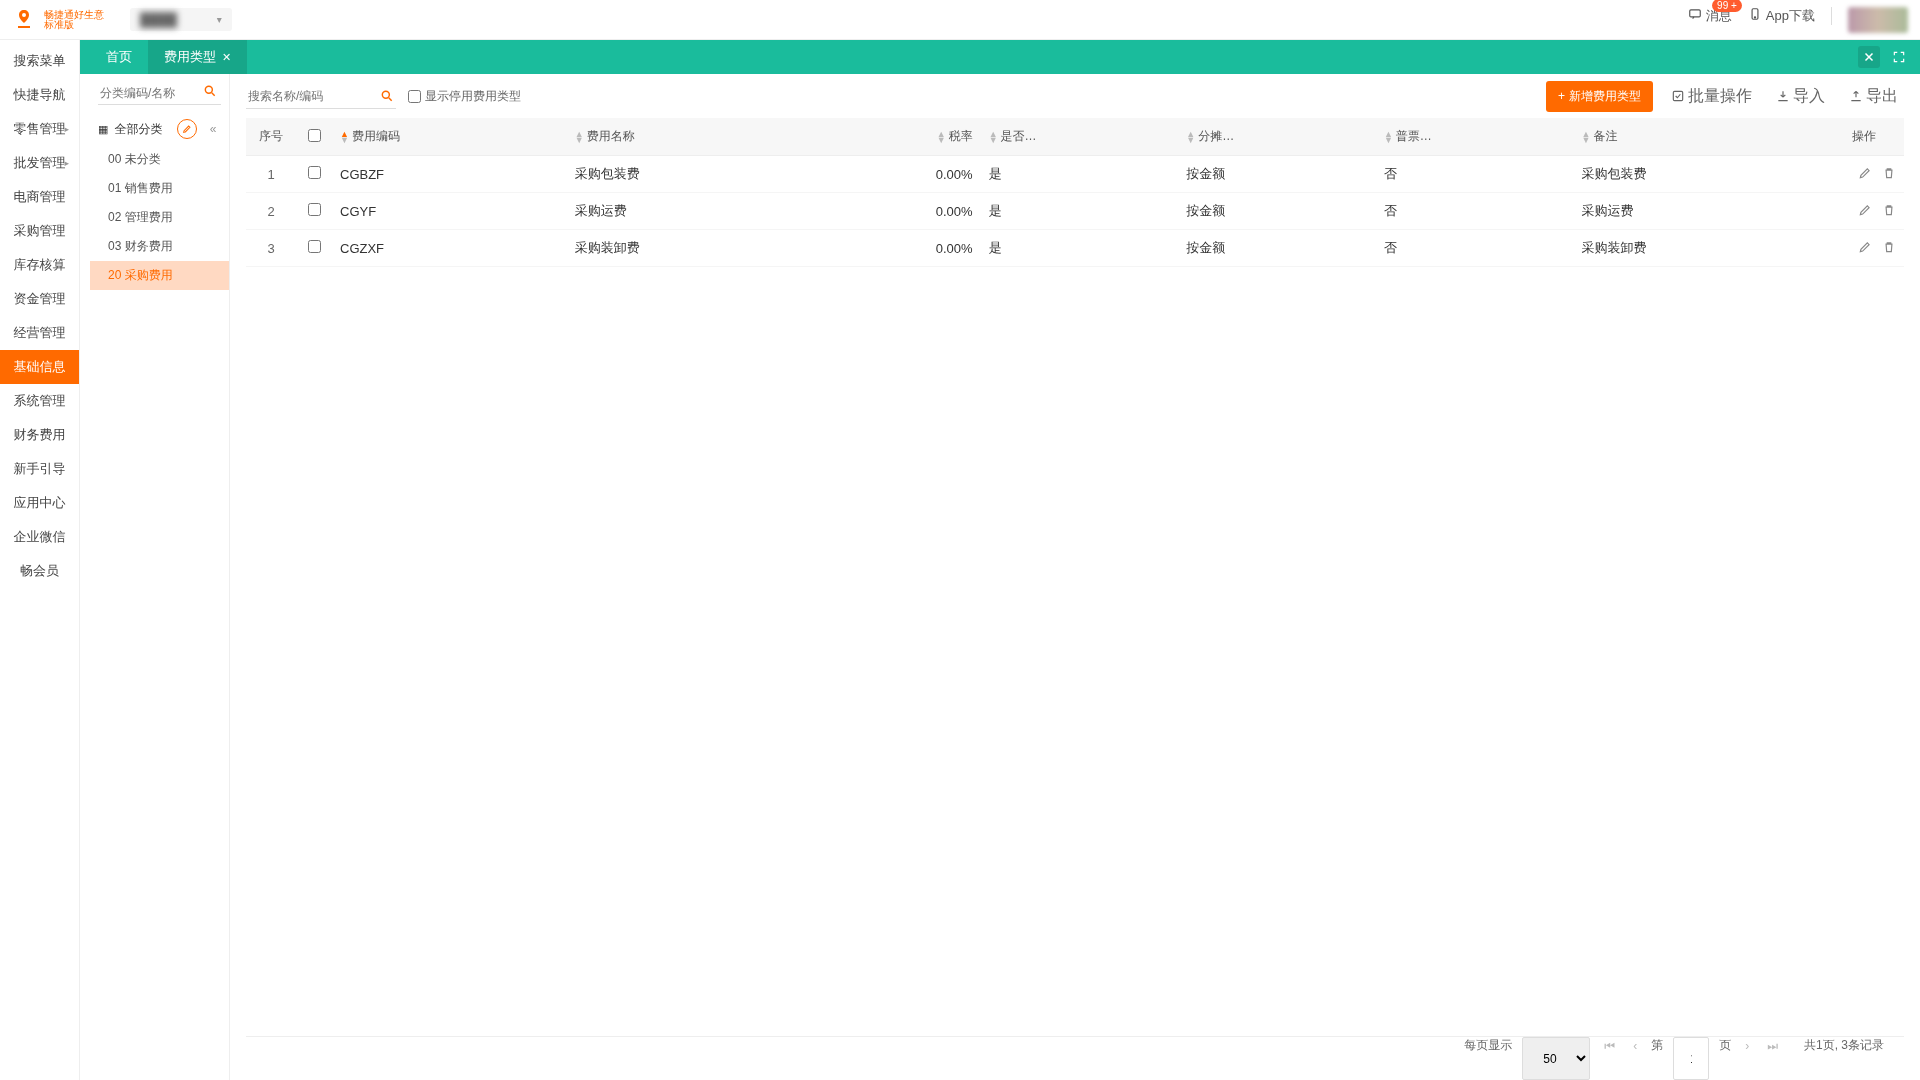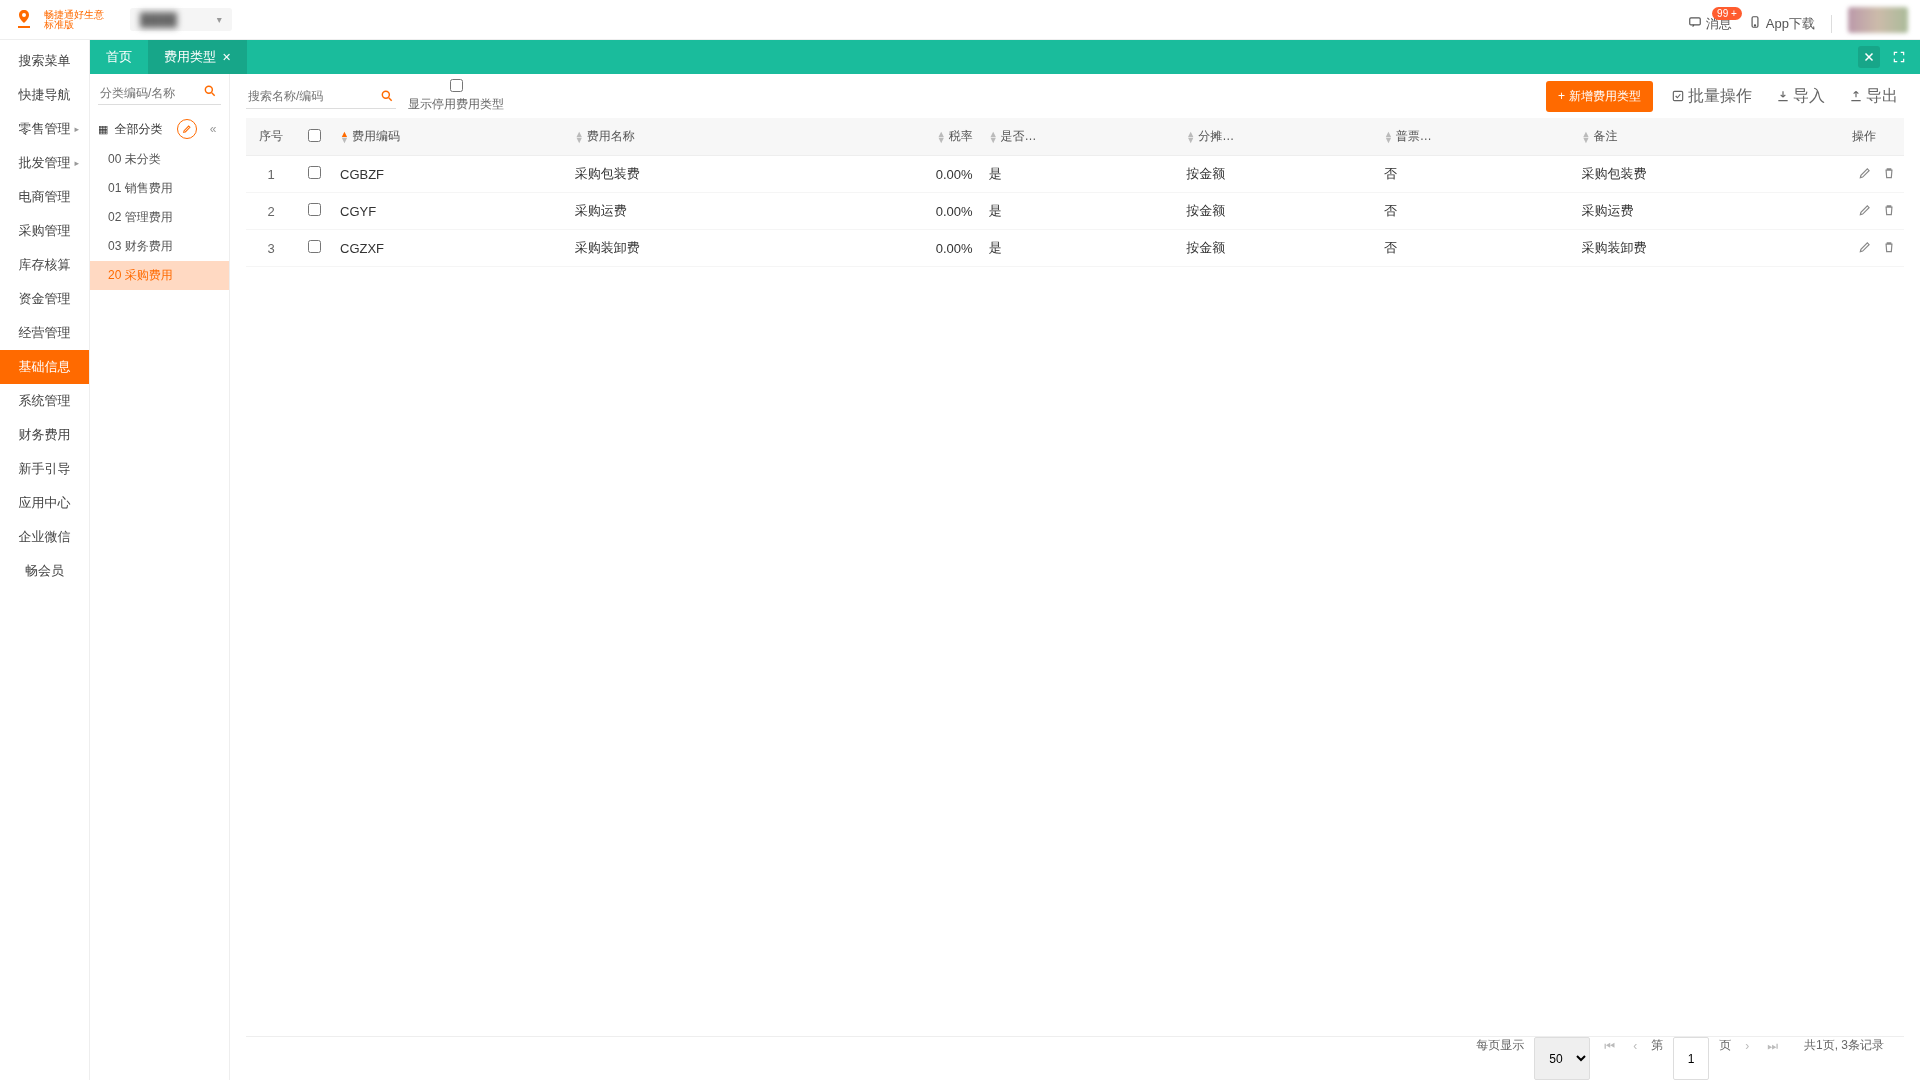--- a/index.html
+++ b/index.html
@@ -6,39 +6,39 @@
 body { background: #fff; font-size: 13px; color: #333; overflow: hidden; }
 
 
 .top-header { height: 40px; display: flex; align-items: center; justify-content: space-between; padding: 0 12px 0 0; border-bottom: 1px solid #eee; background: #fff; }
 .top-left { display: flex; align-items: center; gap: 6px; }
 .logo { width: 28px; height: 28px; display: flex; align-items: center; justify-content: center; margin-left: 10px; }
 .logo svg { width: 24px; height: 24px; }
 .logo-text-wrap { display: flex; flex-direction: column; line-height: 1; font-size: 10px; color: #ff6a00; }
 .org-select { margin-left: 20px; display: flex; align-items: center; gap: 40px; background: #f5f5f5; padding: 4px 10px; border-radius: 3px; cursor: pointer; }
 .org-name { filter: blur(3px); color: #666; }
-.top-right { display: flex; align-items: flex-end; gap: 16px; }
+.top-right { display: flex; align-items: flex-start; gap: 16px; }
 .top-link { display: flex; align-items: center; gap: 4px; color: #555; cursor: pointer; font-size: 13px; position: relative; }
 .top-link .badge { position: absolute; top: -8px; right: -10px; background: #ff5c2e; color: #fff; font-size: 10px; padding: 1px 5px; border-radius: 8px; }
 .avatar { width: 60px; height: 26px; background: linear-gradient(90deg,#b9a,#cba,#ab9); border-radius: 3px; filter: blur(2px); }
 
 
 .tab-bar { height: 34px; background: #1abc9c; display: flex; align-items: stretch; position: relative; padding-left: 90px; }
 .tab { padding: 0 16px; display: flex; align-items: center; gap: 6px; color: #fff; font-size: 13px; cursor: pointer; white-space: nowrap; }
 .tab.active { background: #17a689; }
 .tab-close { font-size: 11px; cursor: pointer; }
 .tab-bar-right { position: absolute; right: 0; top: 0; bottom: 0; display: flex; align-items: center; gap: 8px; padding-right: 10px; }
 .tabbar-icon { width: 22px; height: 22px; display: flex; align-items: center; justify-content: center; color: #fff; cursor: pointer; }
 .tabbar-icon.close-box { background: #17a689; border-radius: 3px; }
 
 
 .shell { display: flex; height: calc(100vh - 74px); }
 
 
-.left-nav { width: 90px; background: #fff; border-right: 1px solid #eee; display: flex; flex-direction: column; padding-top: 4px; position: absolute; left: 0; top: 40px; bottom: 0; z-index: 5; }
+.left-nav { width: 80px; background: #fff; border-right: 1px solid #eee; display: flex; flex-direction: column; padding-top: 4px; position: absolute; left: 0; top: 40px; bottom: 0; z-index: 5; }
 .nav-item { height: 34px; display: flex; align-items: center; justify-content: center; gap: 4px; font-size: 13px; color: #444; cursor: pointer; position: relative; }
 .nav-item.active { background: #ff6a00; color: #fff; }
 .nav-caret { font-size: 9px; color: #999; position: absolute; right: 10px; }
 
 
 .cat-panel { width: 140px; border-right: 1px solid #eee; display: flex; flex-direction: column; margin-left: 90px; background: #fff; }
 .cat-search { padding: 8px; position: relative; }
 .cat-search input { width: 100%; border: none; border-bottom: 1px solid #ddd; padding: 4px 20px 4px 2px; font-size: 12px; outline: none; color: #404040; }
 .cat-search .icon-search { position: absolute; right: 12px; top: 10px; color: #ff6a00; }
 .cat-header { display: flex; align-items: center; padding: 6px 8px; gap: 6px; font-size: 12px; color: #333; }
@@ -48,42 +48,42 @@
 .cat-list { flex: 1; overflow: auto; }
 .cat-item { padding: 6px 8px 6px 18px; font-size: 12px; color: #555; cursor: pointer; }
 .cat-item.active { background: #ffd9c2; color: #ff6a00; }
 
 
 .main { flex: 1; display: flex; flex-direction: column; background: #fff; min-width: 0; }
 .toolbar { height: 44px; display: flex; align-items: center; padding: 0 16px; gap: 12px; }
 .tb-search { position: relative; width: 150px; }
 .tb-search input { width: 100%; border: none; border-bottom: 1px solid #ddd; padding: 5px 22px 5px 2px; font-size: 12px; outline: none; }
 .tb-search .icon-search { position: absolute; right: 2px; top: 5px; color: #ff6a00; }
-.tb-check { display: flex; align-items: center; gap: 4px; font-size: 12px; color: #666; flex-direction: column; }
+.tb-check { display: flex; align-items: center; gap: 4px; font-size: 12px; color: #666; }
 .tb-spacer { flex: 1; }
 .btn-primary { background: #ff6a00; color: #fff; border: none; padding: 7px 12px; border-radius: 3px; font-size: 12px; cursor: pointer; display: flex; align-items: center; gap: 4px; }
 .btn-link { background: none; border: none; color: #666; font-size: 16px; cursor: pointer; display: flex; align-items: center; gap: 3px; padding: 4px 6px; }
 
 
 .table-wrap { flex: 1; overflow: auto; padding: 0 16px; }
 table { width: 100%; border-collapse: collapse; }
 thead th { background: #f7f7f7; font-weight: normal; font-size: 12px; color: #555; text-align: left; padding: 10px 8px; border-bottom: 1px solid #eee; position: relative; white-space: nowrap; }
 thead th .sort { color: #bbb; font-size: 9px; display: inline-flex; flex-direction: column; line-height: 6px; margin-right: 3px; vertical-align: middle; }
 thead th.sorted-asc .sort .up { color: #ff6a00; }
 th.col-ops { text-align: center; }
 tbody td { padding: 9px 8px; font-size: 13px; color: #333; border-bottom: 1px solid #f5f5f5; white-space: nowrap; }
 td.col-seq { text-align: center; color: #666; }
 td.col-check, th.col-check { text-align: center; width: 36px; }
 td.col-ops { text-align: right; }
 .row-icon { color: #888; cursor: pointer; margin-left: 10px; font-size: 13px; }
 input[type=checkbox] { width: 13px; height: 13px; cursor: pointer; }
 
 
 .pager { height: 44px; border-top: 1px solid #eee; display: flex; justify-content: flex-end; gap: 10px; padding: 0 20px; font-size: 12px; color: #666; margin: 0 16px; }
-.pager select, .pager input { border: 1px solid #ddd; padding: 4px 10px; font-size: 12px; border-radius: 2px; }
+.pager select, .pager input { border: 1px solid #ddd; padding: 4px 16px; font-size: 12px; border-radius: 2px; }
 .pager input { width: 36px; text-align: center; }
 .pg-btn { color: #bbb; cursor: pointer; padding: 2px 4px; }
 
 .icon-search svg, .row-icon svg, .btn-link svg, .tabbar-icon svg, .top-link svg { width: 14px; height: 14px; }
 </style>
 </head>
 <body>
 
 <div class="top-header">
   <div class="top-left">

